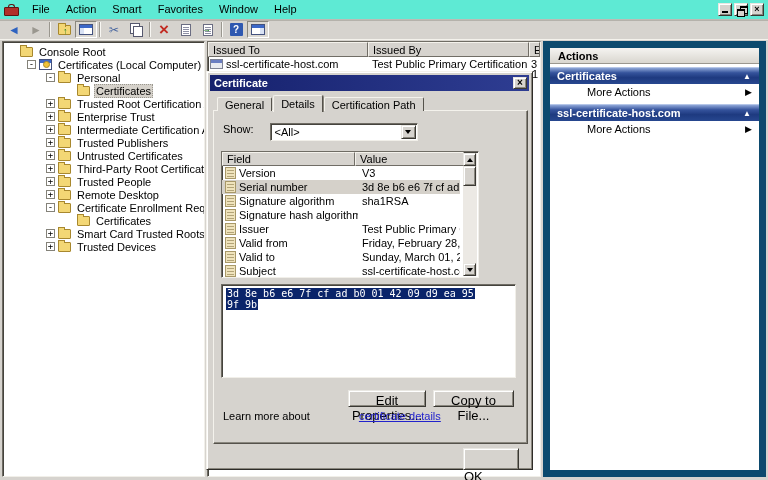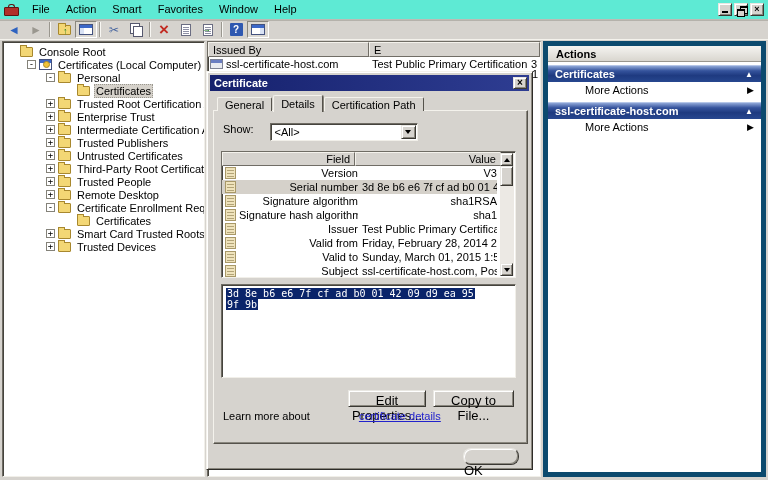--- a/index.html
+++ b/index.html
@@ -69,21 +69,21 @@
   .list-header { display:flex; height:15px; }
   .hdr-cell { background:#d6d3ce; border:1px solid; border-color:#f4f2ec #706d66 #706d66 #f4f2ec;
               padding:1px 4px; overflow:hidden; white-space:nowrap; height:15px; }
   .list-row { display:flex; height:14px; align-items:center; }
   .cell { padding:0 4px; overflow:hidden; white-space:nowrap; }
   .cert-icon { width:13px; height:10px; min-width:13px; border:1px solid #7d8294; background:#e8eaf0; position:relative; margin:0 3px 0 2px; }
   .cert-icon::before { content:""; position:absolute; left:0; top:0; right:0; height:3px; background:#6a7ec2; }
   .row-fragment { position:absolute; right:2px; top:26px; font-size:11px; }
 
   .actions-panel { position:absolute; left:543px; top:41px; width:223px; height:436px; background:#fff;
-                   border:5px solid #0c4a6e; }
+                   border:7px solid #0c4a6e; }
   .actions-header { height:16px; background:linear-gradient(#f5f4f1,#d9d6cf); border-bottom:1px solid #9a978f;
                     font-weight:bold; padding:2px 0 0 8px; }
   .action-bar { height:17px; margin-top:3px; color:#fff; font-weight:bold; padding:2px 6px 0 7px; position:relative;
                 background:linear-gradient(180deg,#8fa7d8 0%,#35539c 30%,#1e3a80 60%,#27478f 100%);
                 border-top:1px solid #b5c6e8; cursor:default; }
   .action-bar .collapse { position:absolute; right:8px; top:4px; font-size:8px; color:#fff; }
   .action-item { height:17px; padding:2px 8px 0 37px; position:relative; cursor:default; }
   .action-item .sub-arrow { position:absolute; right:7px; top:3px; font-size:9px; color:#000; }
 
   
@@ -100,22 +100,22 @@
          border-radius:2px 2px 0 0; padding:1px 7px 0 7px; height:14px; margin-right:1px; }
   .tab.active { height:17px; padding-top:2px; position:relative; top:1px; z-index:4; box-shadow:1px 0 0 #8a877e; }
   .tab-page { position:absolute; left:6px; top:38px; width:315px; height:334px; background:#d6d3ce;
               border:1px solid; border-color:#f4f2ec #55524b #55524b #f4f2ec; box-shadow: inset -1px -1px 0 #8a877e; }
   .show-row { position:absolute; left:16px; top:51px; display:flex; }
   .combo { width:148px; height:18px; margin-left:16px; background:#fff; position:relative;
            border:1px solid; border-color:#6f6c64 #f1efe9 #f1efe9 #6f6c64; box-shadow: inset 1px 1px 0 #45433d; padding:2px 0 0 4px; }
   .combo-btn { position:absolute; right:1px; top:1px; bottom:1px; width:15px; display:flex; align-items:center; justify-content:center; }
   .combo-arrow { width:0; height:0; border-left:3px solid transparent; border-right:3px solid transparent; border-top:4px solid #000; }
 
-  .fv-table { position:absolute; left:14px; top:79px; width:295px; height:127px; background:#fff;
-              border:1px solid; border-color:#6f6c64 #f1efe9 #f1efe9 #6f6c64; box-shadow: inset 1px 1px 0 #45433d; overflow:hidden;text-align:right; }
+  .fv-table { position:absolute; left:14px; top:79px; width:258px; height:127px; background:#fff;
+              border:1px solid; border-color:#6f6c64 #f1efe9 #f1efe9 #6f6c64; box-shadow: inset 1px 1px 0 #45433d; overflow:hidden; }
   .fv-header { display:flex; height:14px; margin-right:14px; }
   .fv-header .hdr-cell { height:14px; padding:0 4px; }
   .fv-row { display:flex; height:14px; align-items:center; margin-right:18px; white-space:nowrap; }
   .fv-row.selected { background:#d5d1ca; }
   .fv-icon { width:11px; height:12px; min-width:11px; background:#efe3bc; border:1px solid #a89868; margin:0 3px 0 3px; position:relative; }
   .fv-icon::before { content:""; position:absolute; left:1px; top:2px; right:1px; height:1px; background:#b3a478; box-shadow:0 3px 0 #b3a478, 0 6px 0 #b3a478; }
   .fv-field { width:119px; overflow:hidden; }
   .fv-value { flex:1; overflow:hidden; padding-left:4px; }
   .tbl-scroll { position:absolute; right:1px; top:1px; bottom:1px; width:14px; background:#ece9e4; }
   .scroll-btn { position:absolute; left:0; width:13px; height:13px; display:flex; align-items:center; justify-content:center; }
@@ -125,21 +125,21 @@
 
   .hex-box { position:absolute; left:14px; top:212px; width:295px; height:94px; background:#fff;
              border:1px solid; border-color:#6f6c64 #f1efe9 #f1efe9 #6f6c64; box-shadow: inset 1px 1px 0 #45433d;
              font-family:"DejaVu Sans Mono",monospace; font-size:10px; padding:3px 0 0 4px; }
   .hex-line { line-height:11px; }
   .hex-line span { background:#0a246a; color:#fff; padding:0 1px; }
 
   .dlg-btn { position:absolute; height:17px; text-align:center; padding-top:2px; }
   .learn-more { position:absolute; left:16px; top:338px; white-space:nowrap; }
   .link { color:#2222cc; text-decoration:underline; cursor:pointer;margin-left:46px; }
-  .ok-btn { position:absolute; left:256px; top:376px; width:56px; height:17px; text-align:left; padding-top:14px;border-radius:8px; }
+  .ok-btn { position:absolute; left:256px; top:376px; width:56px; height:17px; text-align:left; padding-top:20px; }
 </style>
 </head>
 <body>
 
 <div class="screen">
 
   <div class="menubar">
     <div class="app-icon">
       <div class="handle"></div>
         <div class="box"></div>
@@ -273,20 +273,21 @@
       </div>
       <div class="tree-row" style="padding-left: 43px;">
         <span class="expander">+</span>
         <span class="tree-folder"></span>
         <span class="tree-label">Trusted Devices</span>
       </div>
     </div>
 
   <div class="list-panel">
     <div class="list-header" id="list-header">
+        <div class="hdr-cell" style="width: 160px;">Issued To</div>
         <div class="hdr-cell" style="width: 161px;">Issued By</div>
         <div class="hdr-cell" style="width: 13px; flex: 1 1 0%;">E</div>
       </div>
     <div id="list-rows">
         <div class="list-row">
           <div class="cell" style="width: 160px; display: flex; align-items: center; padding: 0px;">
             <span class="cert-icon"></span>
             <span>ssl-certificate-host.com</span>
           </div>
           <div class="cell" style="width: 161px;">Test Public Primary Certification Aut...</div>
@@ -345,21 +346,20 @@
             <span class="fv-value">3d 8e b6 e6 7f cf ad b0 01 42 ...</span>
           </div>
           <div class="fv-row">
             <span class="fv-icon"></span>
             <span class="fv-field">Signature algorithm</span>
             <span class="fv-value">sha1RSA</span>
           </div>
           <div class="fv-row">
             <span class="fv-icon"></span>
             <span class="fv-field">Signature hash algorithm</span>
-            <span class="fv-value">sha1</span>
           </div>
           <div class="fv-row">
             <span class="fv-icon"></span>
             <span class="fv-field">Issuer</span>
             <span class="fv-value">Test Public Primary Certificatio...</span>
           </div>
           <div class="fv-row">
             <span class="fv-icon"></span>
             <span class="fv-field">Valid from</span>
             <span class="fv-value">Friday, February 28, 2014 2:0...</span>

